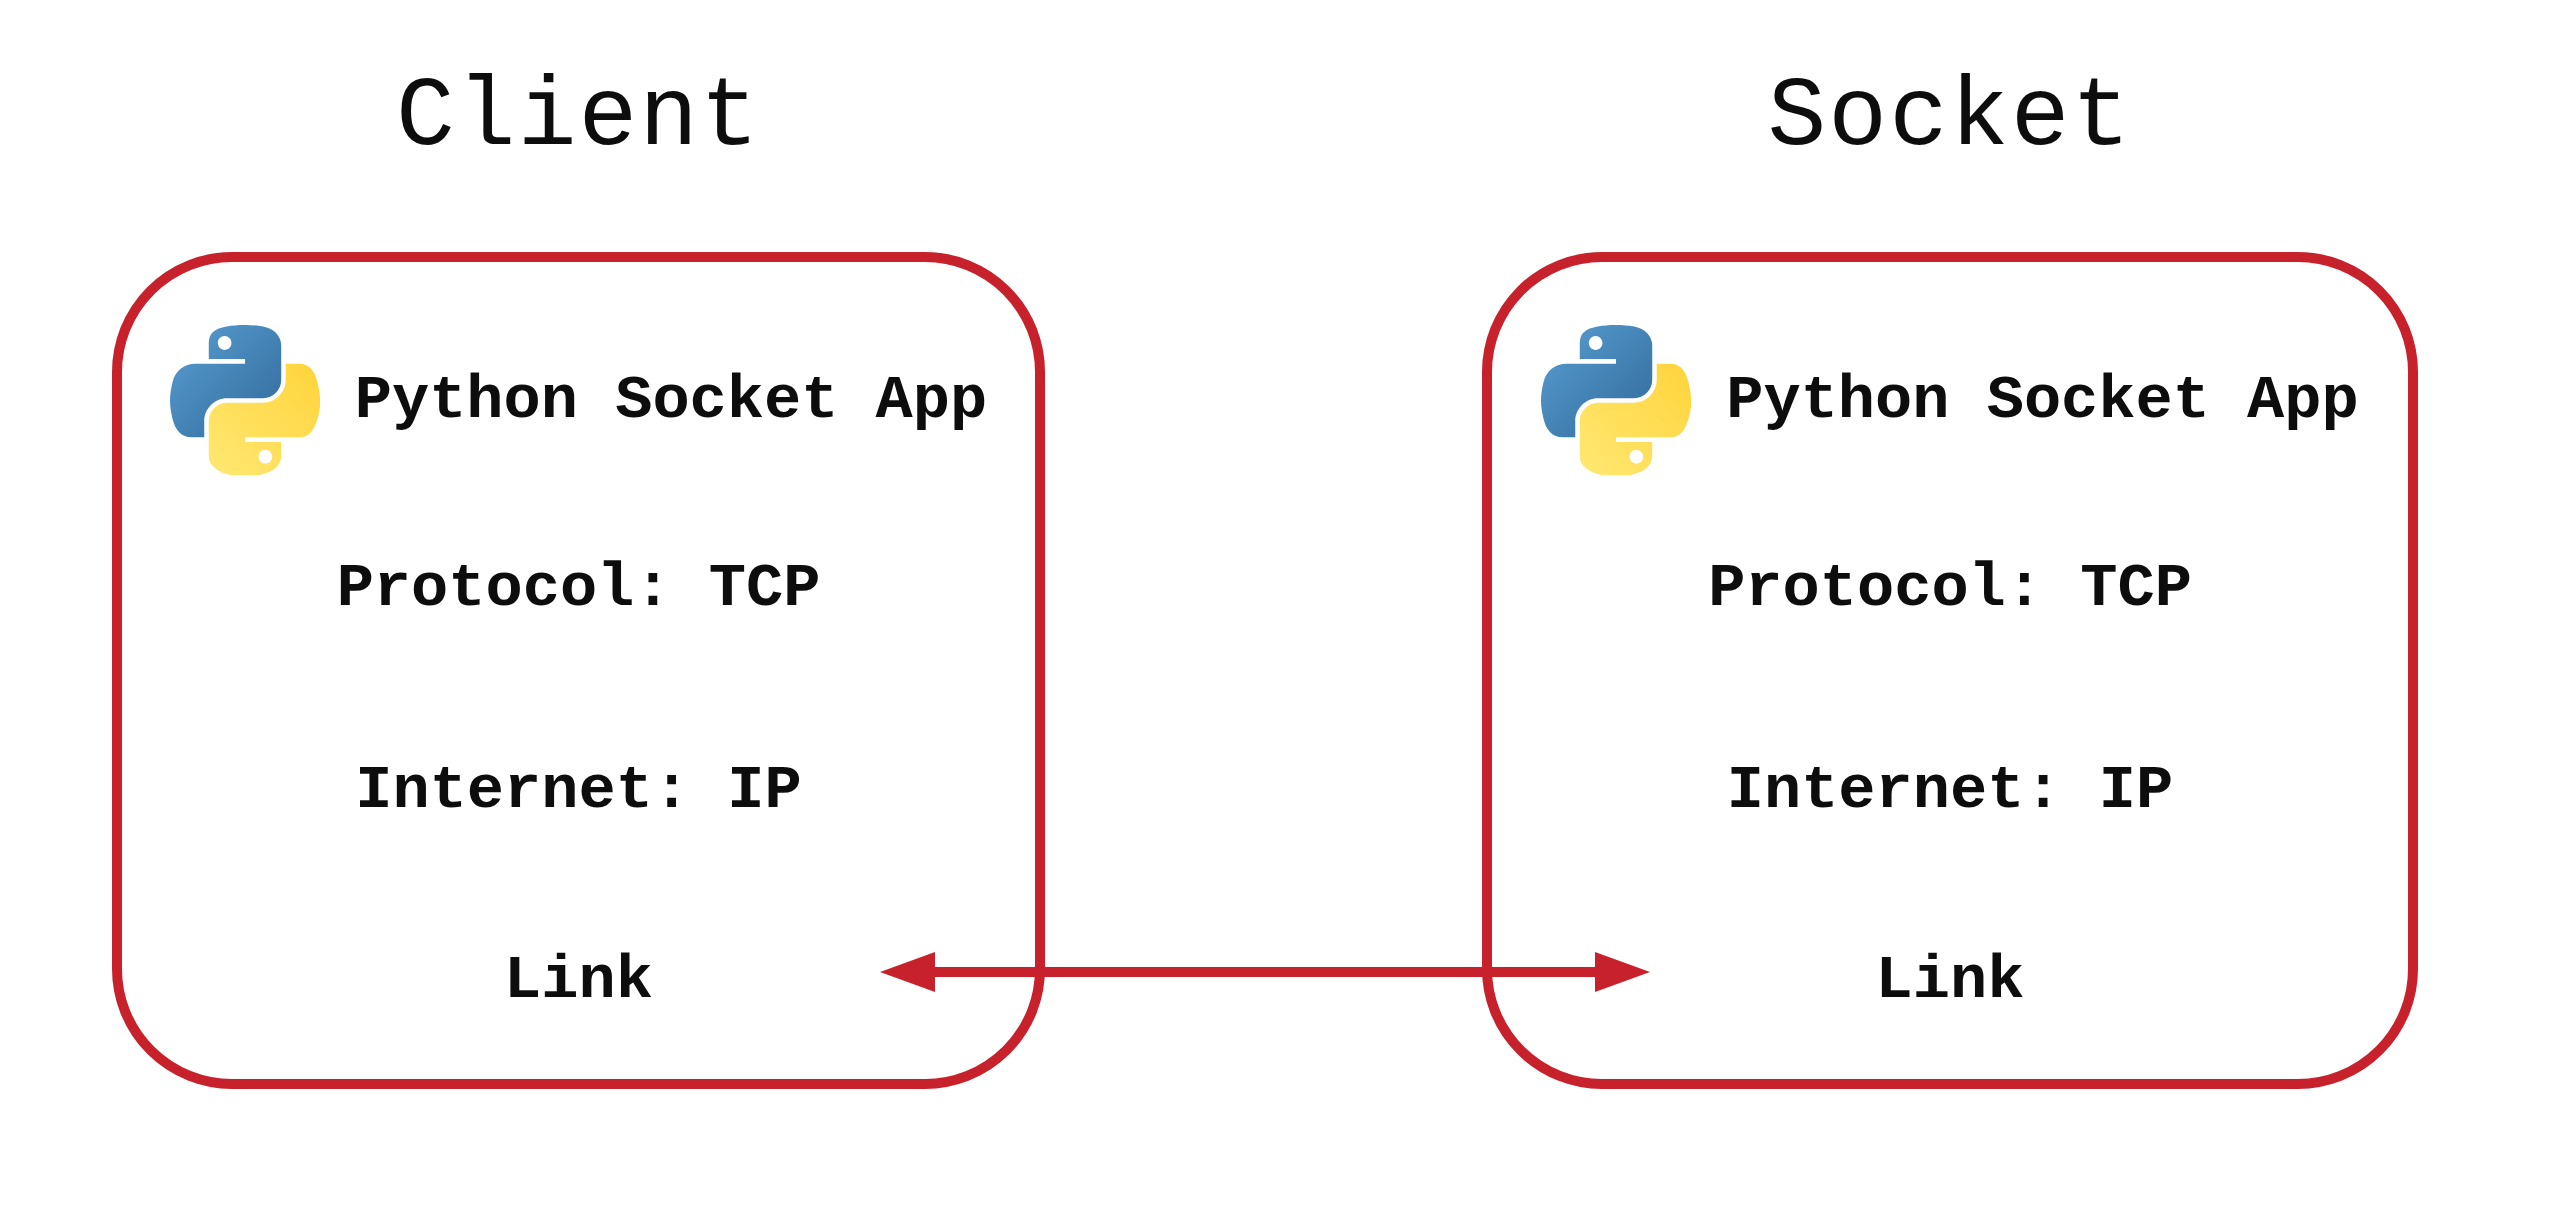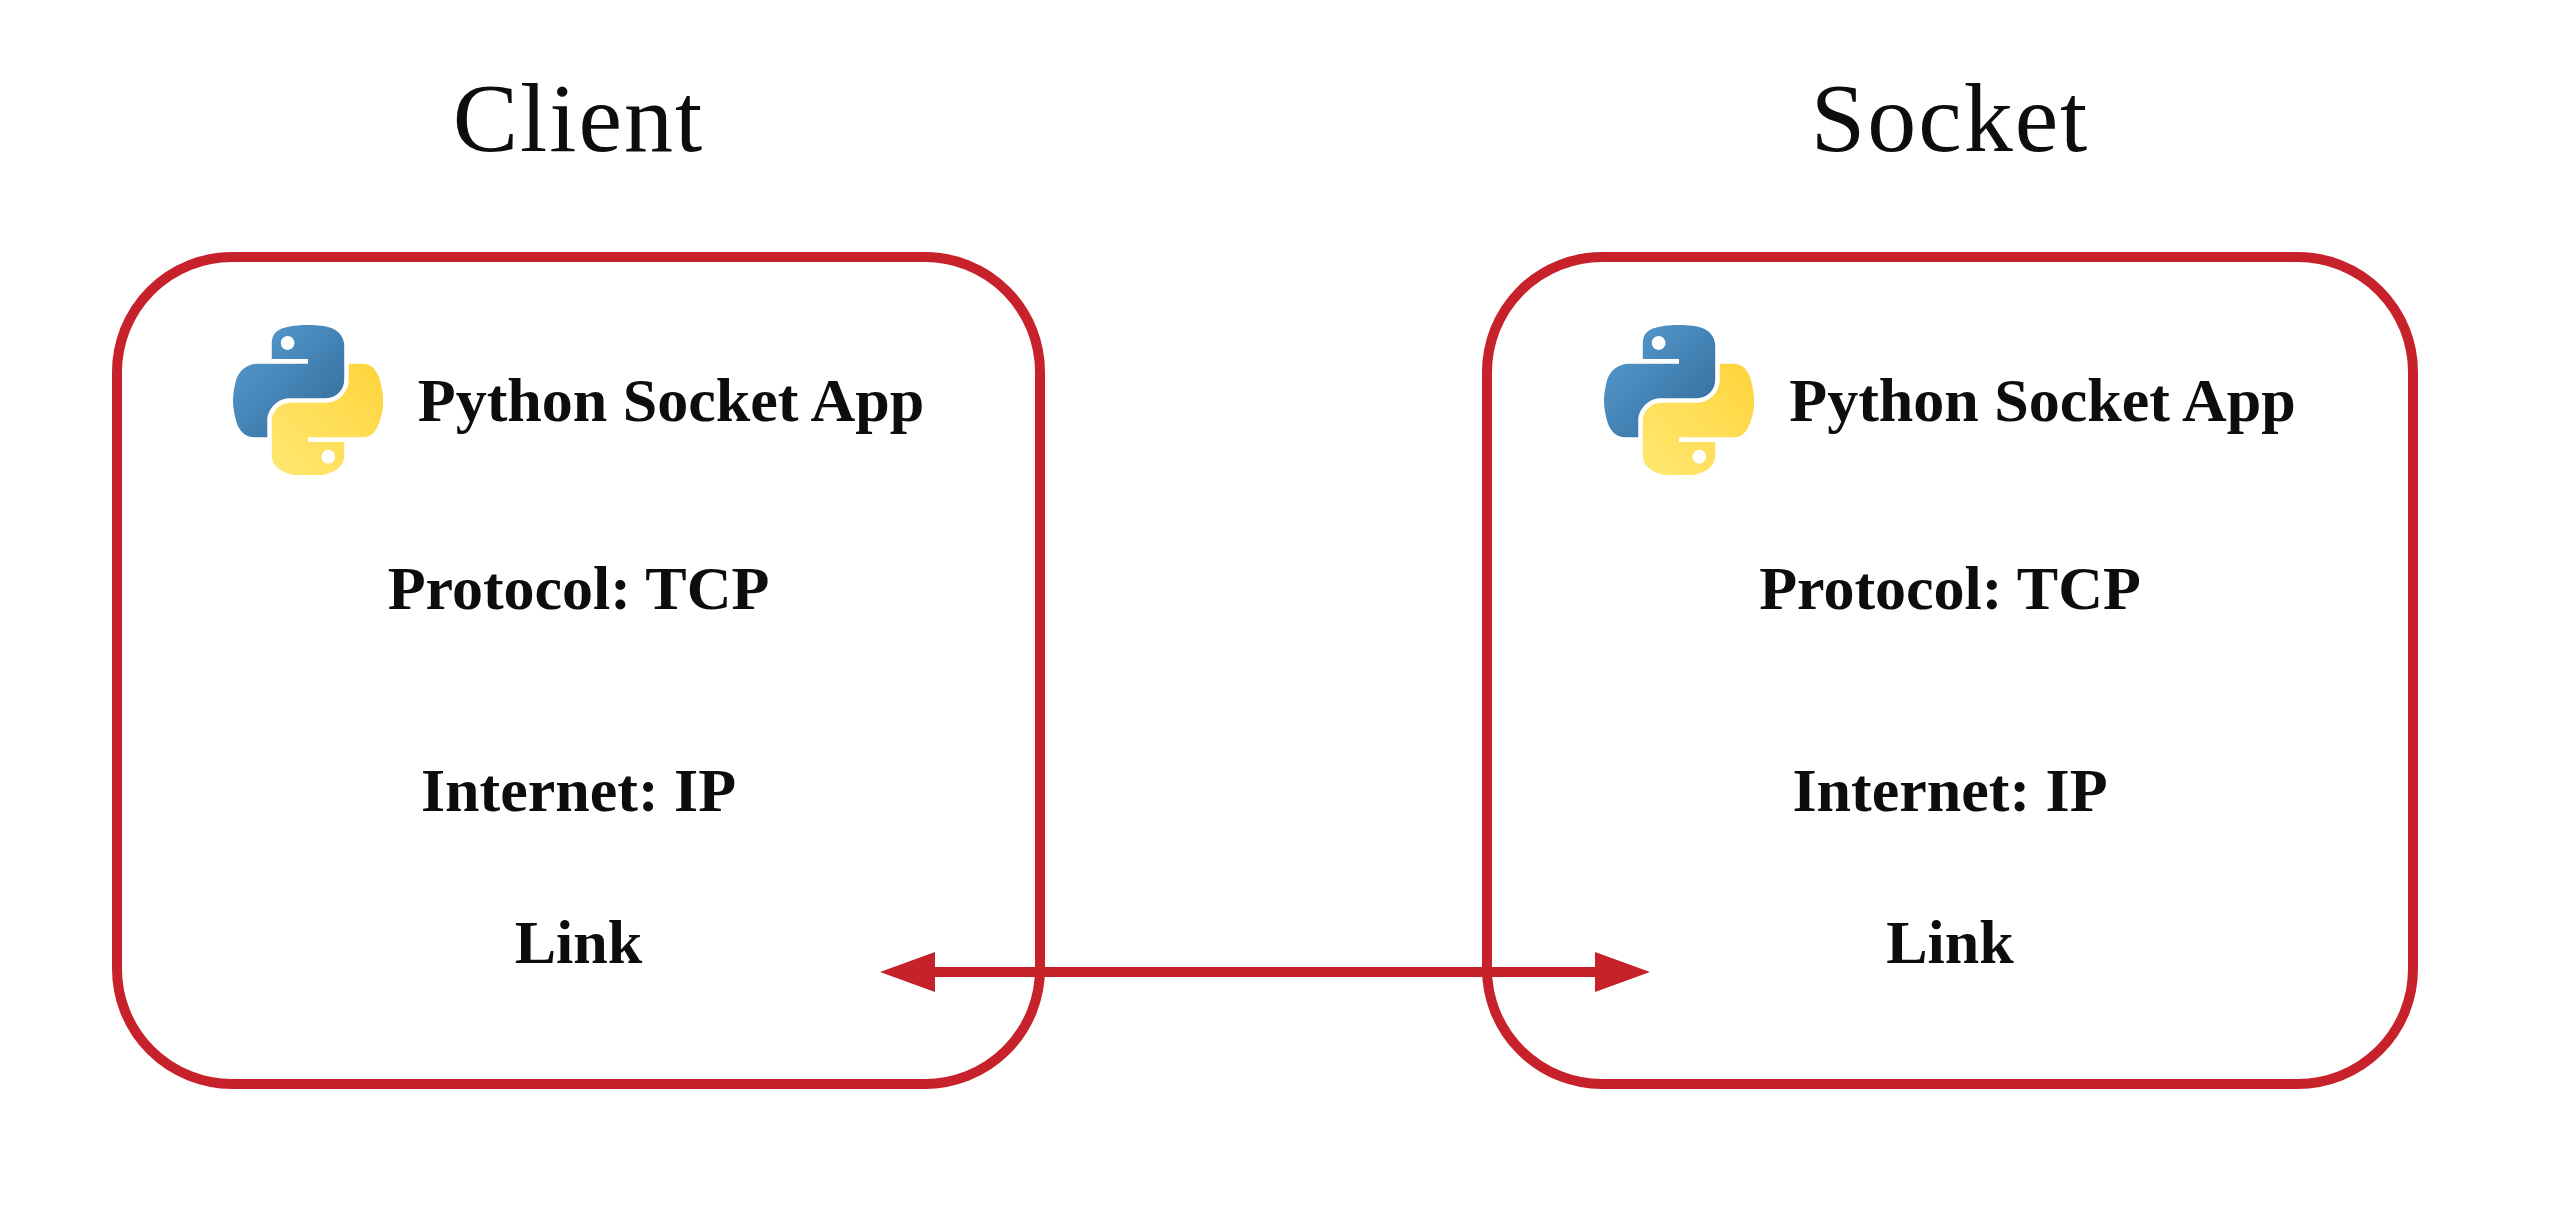--- a/index.html
+++ b/index.html
@@ -1,21 +1,21 @@
 <!DOCTYPE html>
 <html style="--accent-red: #c7222c; --text-black: #0d0d0d; --py-blue-light: #5A9FD4; --py-blue-dark: #306998; --py-yellow-light: #FFE873; --py-yellow-dark: #FFD43B;"><head>
 <meta charset="utf-8">
 <style>
   html, body { margin: 0; padding: 0; background: #ffffff; }
   .canvas {
     position: relative;
     width: 2556px;
     height: 1207px;
     background: #ffffff;
-    font-family: Liberation Serif, serif;
+    font-family: Liberation Mono, monospace;
     overflow: hidden;
   }
   .node-title {
     position: absolute;
     top: 64px;
     height: 108px;
     line-height: 108px;
     text-align: center;
     font-size: 98px;
     font-weight: 400;
@@ -48,21 +48,21 @@
     transform: translateY(-50%);
     font-size: 62px;
     font-weight: 700;
     color: var(--text-black, #0d0d0d);
     white-space: nowrap;
   }
   
   .row.app      { top: 138px; gap: 35px; }
   .row.protocol { top: 326px; }
   .row.internet { top: 528px; }
-  .row.link     { top: 680px; }
+  .row.link     { top: 718px; }
 
   .pylogo { width: 150px; height: 150px; flex: 0 0 150px; }
   .pylogo svg { width: 150px; height: 150px; display: block; }
 
   .link-arrow {
     position: absolute;
     left: 875px;
     top: 945px;
     width: 780px;
     height: 54px;

